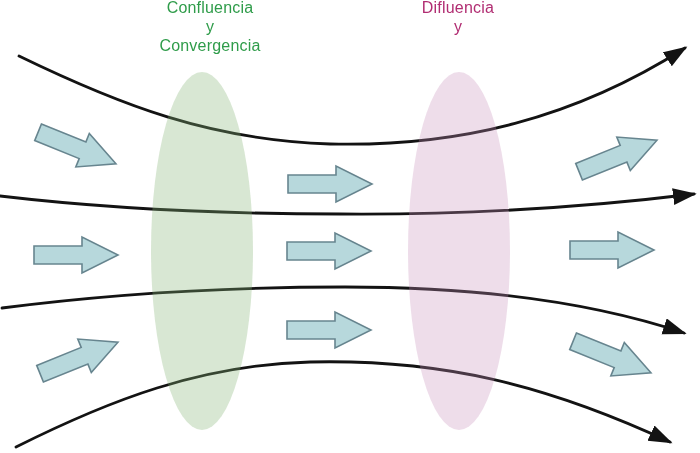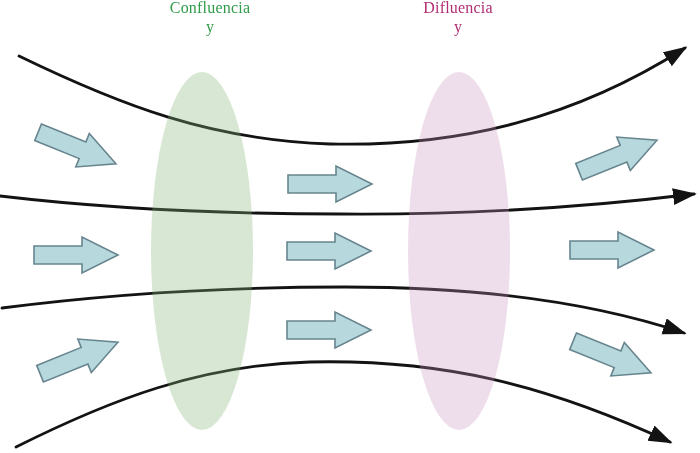--- a/index.html
+++ b/index.html
@@ -1,21 +1,21 @@
 <!DOCTYPE html>
 <html style="--background: #ffffff; --streamline: #131313; --confluence-text: #2f9c4a; --difluence-text: #b12d72; --confluence-zone-fill: rgba(135,181,118,0.32); --difluence-zone-fill: rgba(198,142,185,0.30); --flow-arrow-fill: #b7d8dc; --flow-arrow-stroke: #67858f;"><head>
 <meta charset="utf-8">
 <style>
   html,body{margin:0;padding:0;background:#888;}
   .stage{
     position:relative;
     width:700px;height:453px;
     background:var(--background,#fff);
     overflow:hidden;
-    font-family:Liberation Serif, serif;
+    font-family:Liberation Sans, sans-serif;
   }
   .stage svg{position:absolute;inset:0;display:block;}
   .streamline{
     fill:none;
     stroke:var(--streamline,#131313);
     stroke-width:2.8;
     stroke-linecap:round;
   }
   .arrowhead-fill{fill:var(--streamline,#131313);}
   .zone-confluence{fill:var(--confluence-zone-fill,rgba(135,181,118,.32));}
@@ -71,20 +71,21 @@
 
       <polygon class="flow-arrow" transform="translate(618,156) rotate(-22)" points="-42,-9 6,-9 6,-18 42,0 6,18 6,9 -42,9"></polygon>
       <polygon class="flow-arrow" transform="translate(612,250)" points="-42,-9 6,-9 6,-18 42,0 6,18 6,9 -42,9"></polygon>
       <polygon class="flow-arrow" transform="translate(612,357) rotate(22)" points="-42,-9 6,-9 6,-18 42,0 6,18 6,9 -42,9"></polygon>
     </g>
   </svg>
 
   <div class="label label-confluence">
     <span>Confluencia</span>
     <span>y</span>
+    <span>Convergencia</span>
   </div>
 
   <div class="label label-difluence">
     <span>Difluencia</span>
     <span>y</span>
   </div>
 
 </div>
 
 </body></html>

